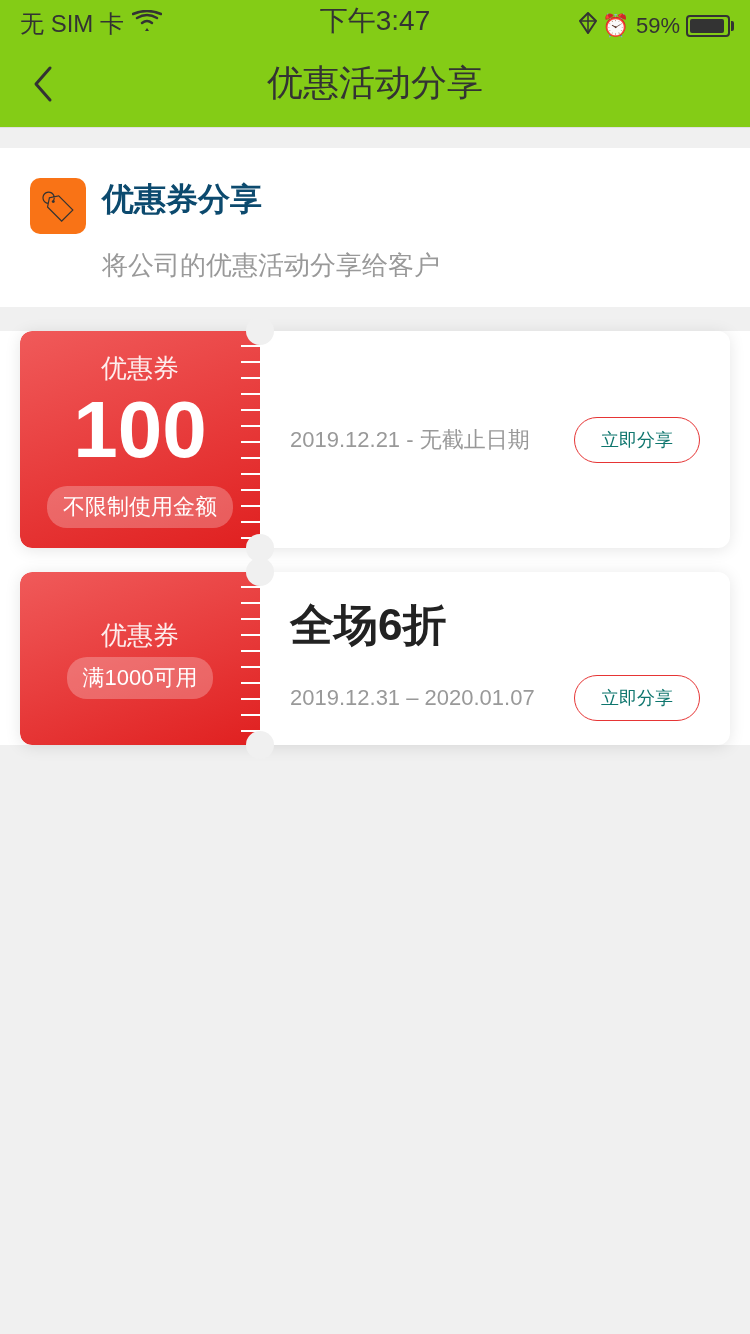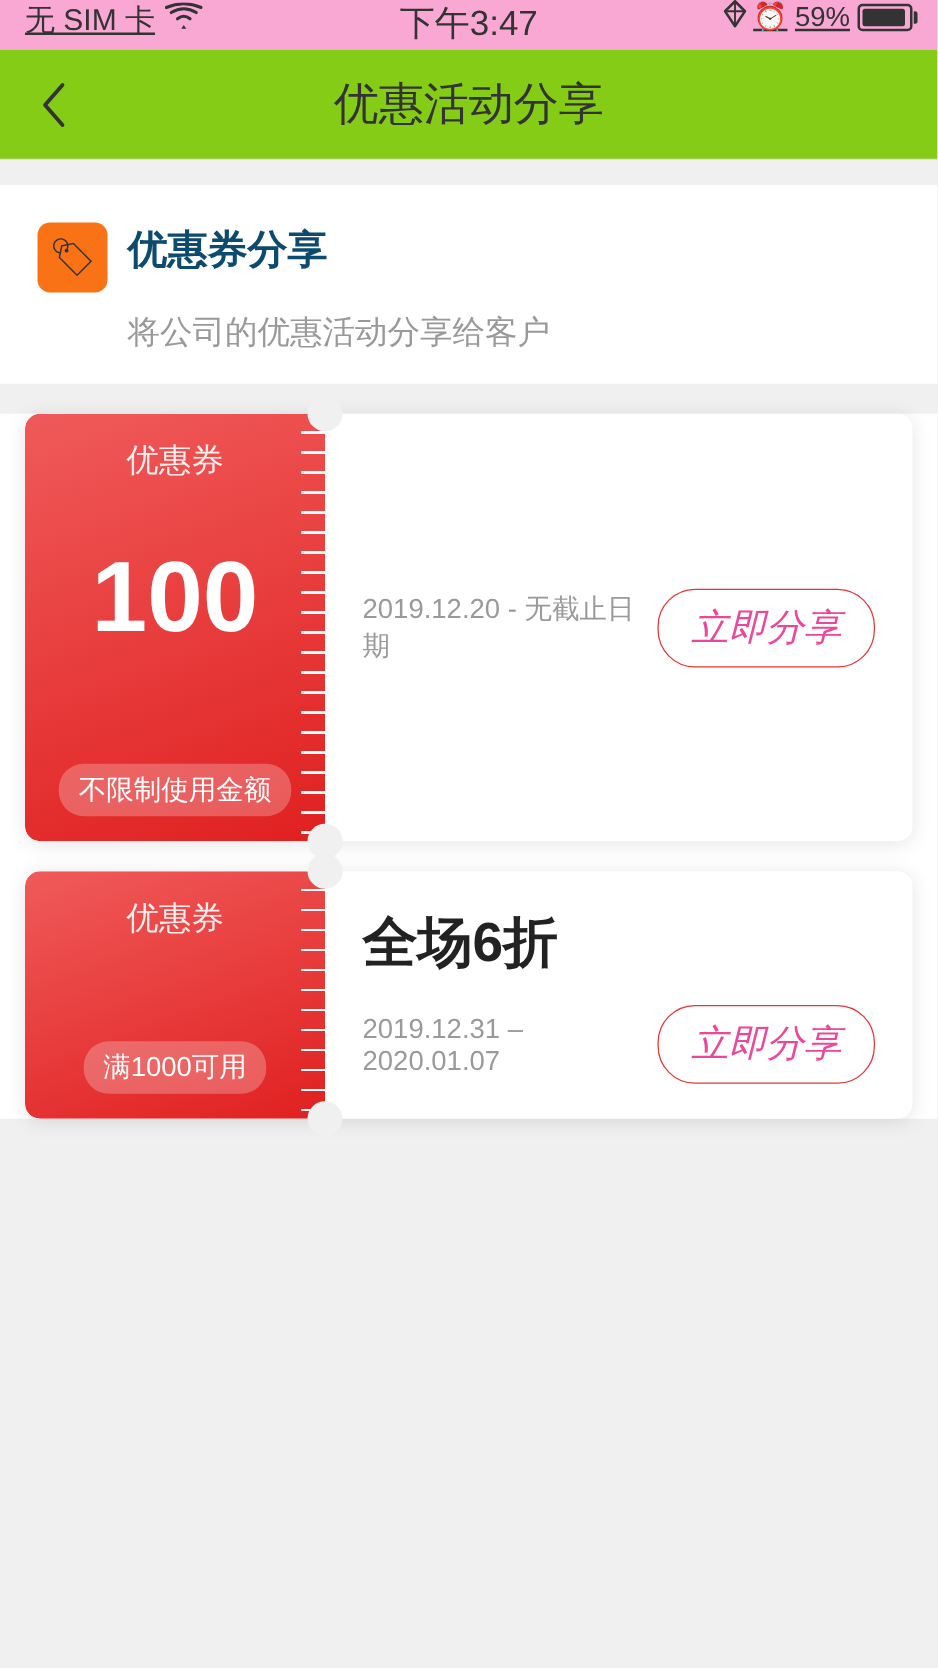--- a/index.html
+++ b/index.html
@@ -10,28 +10,27 @@
       background: #f0f0f0;
       font-family: -apple-system, "PingFang SC", "Helvetica Neue", Arial, sans-serif;
       font-size: 28px;
       color: #333;
     }
 
     
     .status-bar {
       width: 100%;
       height: 40px;
-      background: #f9a8d4;
-      display: flex;
-      align-items: flex-start;
+      background: #84cc16;
+      display: flex;
+      align-items: flex-end;
       justify-content: space-between;
       padding: 0 20px;
       font-size: 24px;
       font-weight: 500;
-      text-decoration: underline;
     }
     .status-left {
       display: flex;
       align-items: center;
       gap: 8px;
     }
     .status-center {
       position: absolute;
       left: 50%;
       transform: translateX(-50%);
@@ -144,21 +143,20 @@
       flex-shrink: 0;
       background: linear-gradient(135deg, #f05a5a, #e63535);
       border-radius: 12px 0 0 12px;
       display: flex;
       flex-direction: column;
       align-items: center;
       justify-content: center;
       padding: 20px 10px;
       position: relative;
       color: #fff;
-      gap: 48px;
     }
     
     .coupon-left::after {
       content: '';
       position: absolute;
       right: -1px;
       top: 0;
       width: 20px;
       height: 100%;
       background: repeating-linear-gradient(
@@ -183,21 +181,20 @@
       line-height: 1;
       margin-bottom: 16px;
     }
     .coupon-condition {
       background: rgba(255,255,255,0.25);
       border-radius: 20px;
       padding: 6px 16px;
       font-size: 22px;
       color: #fff;
       text-align: center;
-      margin-top: 29px;
     }
 
     
     .coupon-right {
       flex: 1;
       padding: 24px 30px;
       display: flex;
       flex-direction: column;
       justify-content: center;
       position: relative;
@@ -214,26 +211,25 @@
       justify-content: space-between;
     }
     .coupon-date {
       font-size: 22px;
       color: #999;
     }
     .share-btn {
       border: 1.5px solid #e63535;
       border-radius: 30px;
       padding: 10px 26px;
-      font-size: 30px;
-      color: #ec4899;
+      font-size: 18px;
+      color: #0f766e;
       background: transparent;
       cursor: pointer;
       white-space: nowrap;
-      font-style: italic;
     }
 
     
     .coupon-wrapper {
       position: relative;
       margin: 24px 0;
     }
     .coupon-ticket {
       display: flex;
       align-items: stretch;
@@ -328,21 +324,21 @@
       <div class="notch-top"></div>
       <div class="notch-bottom"></div>
       <div class="coupon-ticket">
         <div class="coupon-left" style="background: linear-gradient(160deg, #f05a5a 0%, #e02020 100%);">
           <div class="coupon-label">优惠券</div>
           <div class="coupon-amount">100</div>
           <div class="coupon-condition">不限制使用金额</div>
         </div>
         <div class="coupon-right">
           <div class="coupon-bottom">
-            <span class="coupon-date">2019.12.20 - 无截止日期</span>
+            <span class="coupon-date">2019.12.21 - 无截止日期</span>
             <button class="share-btn">立即分享</button>
           </div>
         </div>
       </div>
     </div>
 
     <div class="coupon-wrapper">
       <div class="notch-top"></div>
       <div class="notch-bottom"></div>
       <div class="coupon-ticket">

